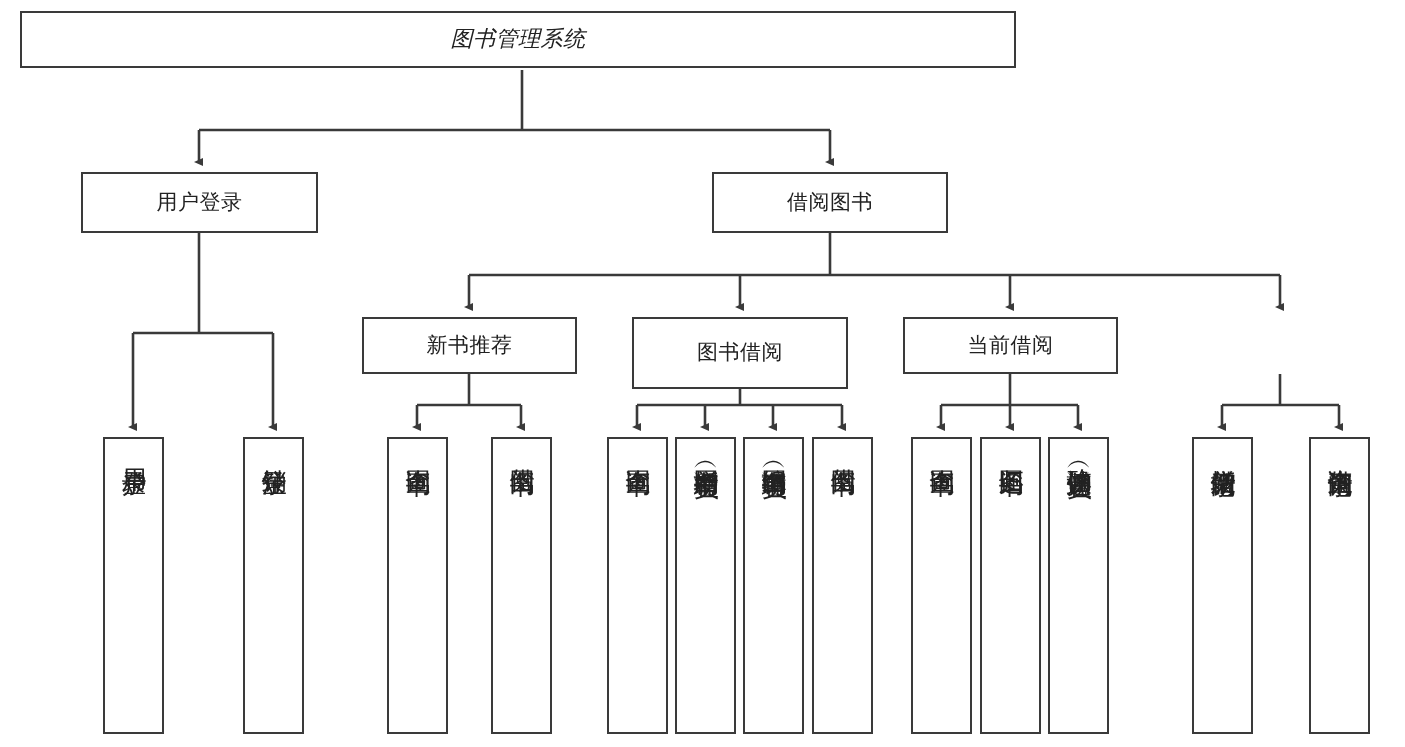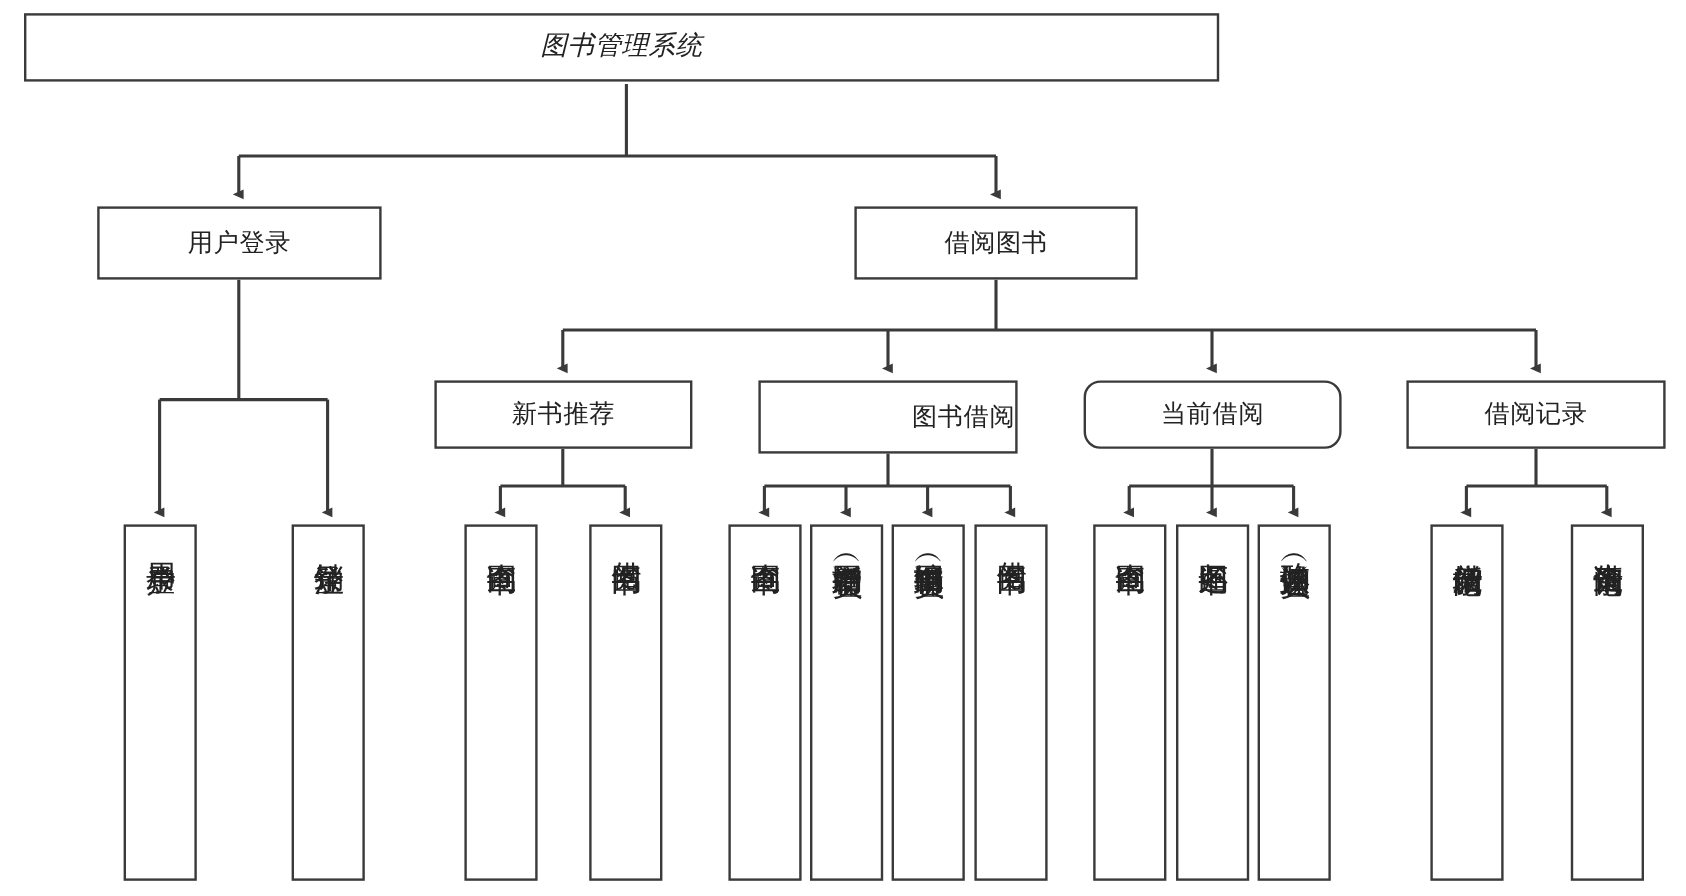--- a/index.html
+++ b/index.html
@@ -140,31 +140,28 @@
   </div>
 
   <div class="node horiz" style="left:712px; top:172px; width:236px; height:61px;">
     <span class="label">借阅图书</span>
   </div>
 
   <div class="node horiz" style="left:362px; top:317px; width:215px; height:57px;justify-content:center;">
     <span class="label">新书推荐</span>
   </div>
 
-  <div class="node horiz" style="left:632px; top:317px; width:216px; height:61px;justify-content:flex-end;">
+  <div class="node horiz" style="left:632px; top:317px; width:216px; height:72px;">
     <span class="label">图书借阅</span>
   </div>
 
-  <div class="node horiz" style="left:903px; top:317px; width:215px; height:57px;border-radius:14px;">
+  <div class="node horiz" style="left:903px; top:317px; width:215px; height:57px;">
     <span class="label">当前借阅</span>
   </div>
 
-  <div class="node horiz" style="left:1172px; top:317px; width:216px; height:57px;">
-    <span class="label">借阅记录</span>
-  </div>
 
   <div class="node vert" style="left:103px; top:437px; width:61px; height:297px;">
     <span class="label">用户登录</span>
   </div>
 
   <div class="node vert" style="left:243px; top:437px; width:61px; height:297px;">
     <span class="label">注销登录</span>
   </div>
 
   <div class="node vert" style="left:387px; top:437px; width:61px; height:297px;">

